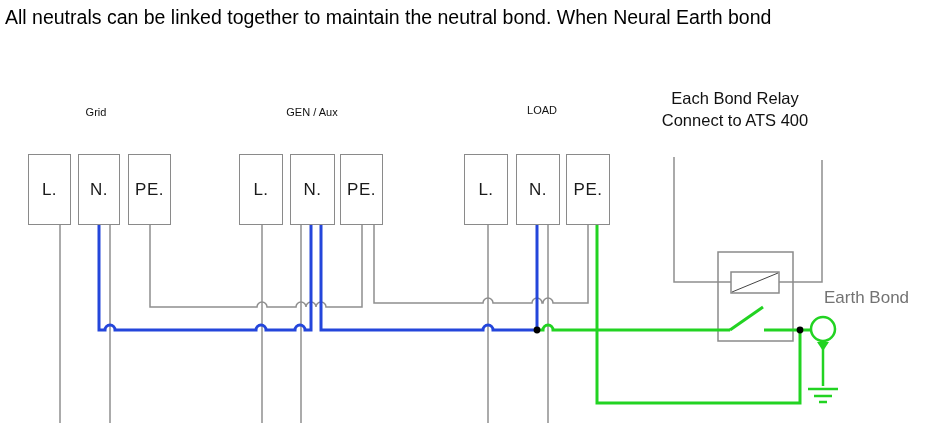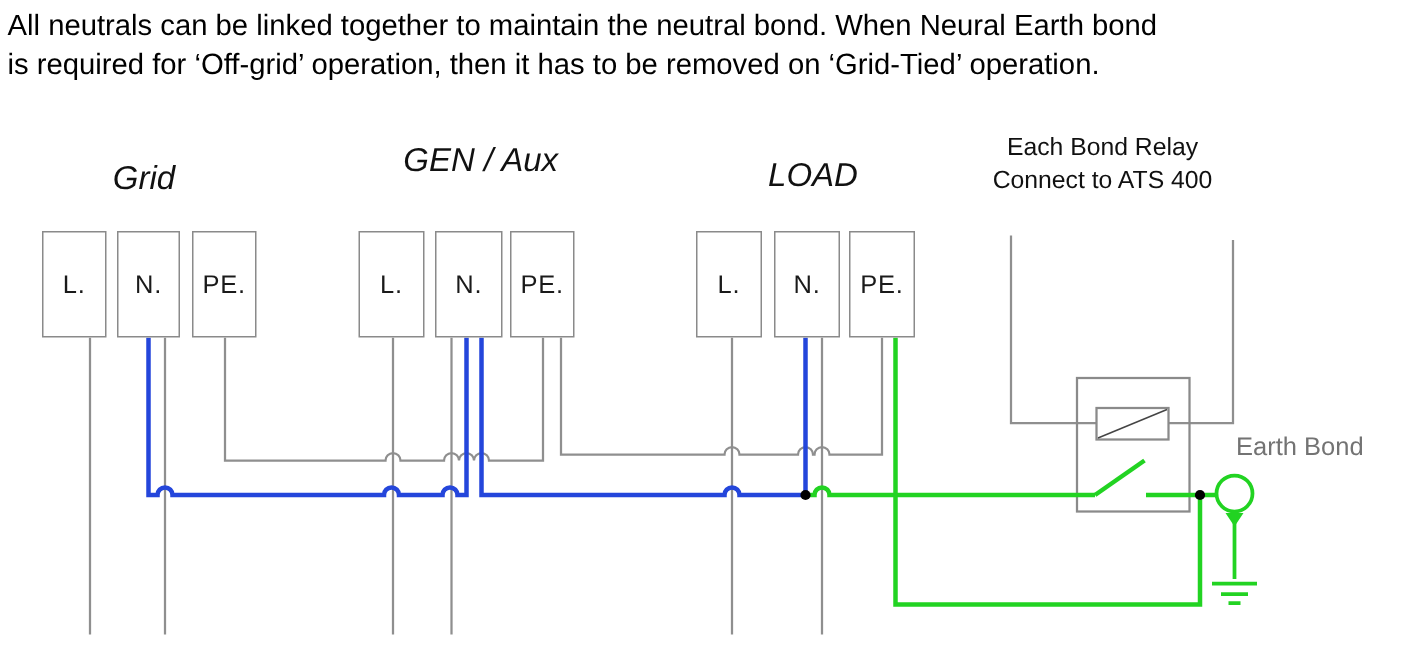--- a/index.html
+++ b/index.html
@@ -6,21 +6,21 @@
   #stage{
     position:relative;width:943px;height:441px;background:#ffffff;overflow:hidden;
     font-family:"Liberation Sans","DejaVu Sans",sans-serif;color:#000;
   }
   .para-line{
     position:absolute;left:5px;white-space:nowrap;
     font-size:19.5px;line-height:26px;color:#000;
   }
   .group-label{
     position:absolute;width:120px;text-align:center;
-    font-size:22px;color:#111;font-style:italic;
+    font-size:11px;color:#111;
   }
   .terminal-box{
     position:absolute;box-sizing:border-box;height:71px;top:154px;
     border:1.6px solid #8a8a8a;background:#fff;
     display:flex;align-items:center;justify-content:center;
     font-size:17px;color:#1a1a1a;letter-spacing:0.5px;
   }
   .relay-label{
     position:absolute;left:636px;top:87px;width:198px;text-align:center;
     font-size:16.5px;line-height:22px;color:#111;
@@ -33,21 +33,20 @@
   .w-med{stroke-width:2.5;fill:none;}
   .w-thick{stroke-width:3;fill:none;stroke-linejoin:miter;}
   .outline{stroke-width:1.5;}
 </style>
 </head>
 <body>
 
 <div id="stage">
 
   <div class="para-line" style="top:4px;">All neutrals can be linked together to maintain the neutral bond. When Neural Earth bond</div>
-  <div class="para-line" style="top:30px;">is required for ‘Off-grid’ operation, then it has to be removed on ‘Grid-Tied’ operation.</div>
 
   <svg width="943" height="441" viewBox="0 0 943 441">
 
     <path class="w-thin" d="M60,225 V423" stroke="#8f8f8f"></path>
     <path class="w-thin" d="M110,225 V423" stroke="#8f8f8f"></path>
     <path class="w-thin" d="M262,225 V423" stroke="#8f8f8f"></path>
     <path class="w-thin" d="M301,225 V423" stroke="#8f8f8f"></path>
     <path class="w-thin" d="M488,225 V423" stroke="#8f8f8f"></path>
     <path class="w-thin" d="M548,225 V423" stroke="#8f8f8f"></path>
 
@@ -76,21 +75,21 @@
     <path class="w-med" d="M823,348 V386" stroke="#22d322"></path>
     <path class="w-med" d="M808,389 H838" stroke="#22d322"></path>
     <path class="w-med" d="M814,396 H832" stroke="#22d322"></path>
     <path class="w-med" d="M819,402 H827" stroke="#22d322"></path>
 
     <circle cx="537" cy="330" r="3.4" fill="#000000"></circle>
     <circle cx="800" cy="330" r="3.4" fill="#000000"></circle>
   </svg>
 
   <div class="group-label" style="left:36px;top:106px;">Grid</div>
-  <div class="group-label" style="left:252px;top:94px;text-align:right;">GEN / Aux</div>
+  <div class="group-label" style="left:252px;top:106px;">GEN / Aux</div>
   <div class="group-label" style="left:482px;top:104px;">LOAD</div>
 
   <div class="terminal-box" style="left:28px;width:43px;">
       <span>L.</span>
     </div>
   <div class="terminal-box" style="left:78px;width:42px;">
       <span>N.</span>
     </div>
   <div class="terminal-box" style="left:128px;width:43px;">
       <span>PE.</span>

